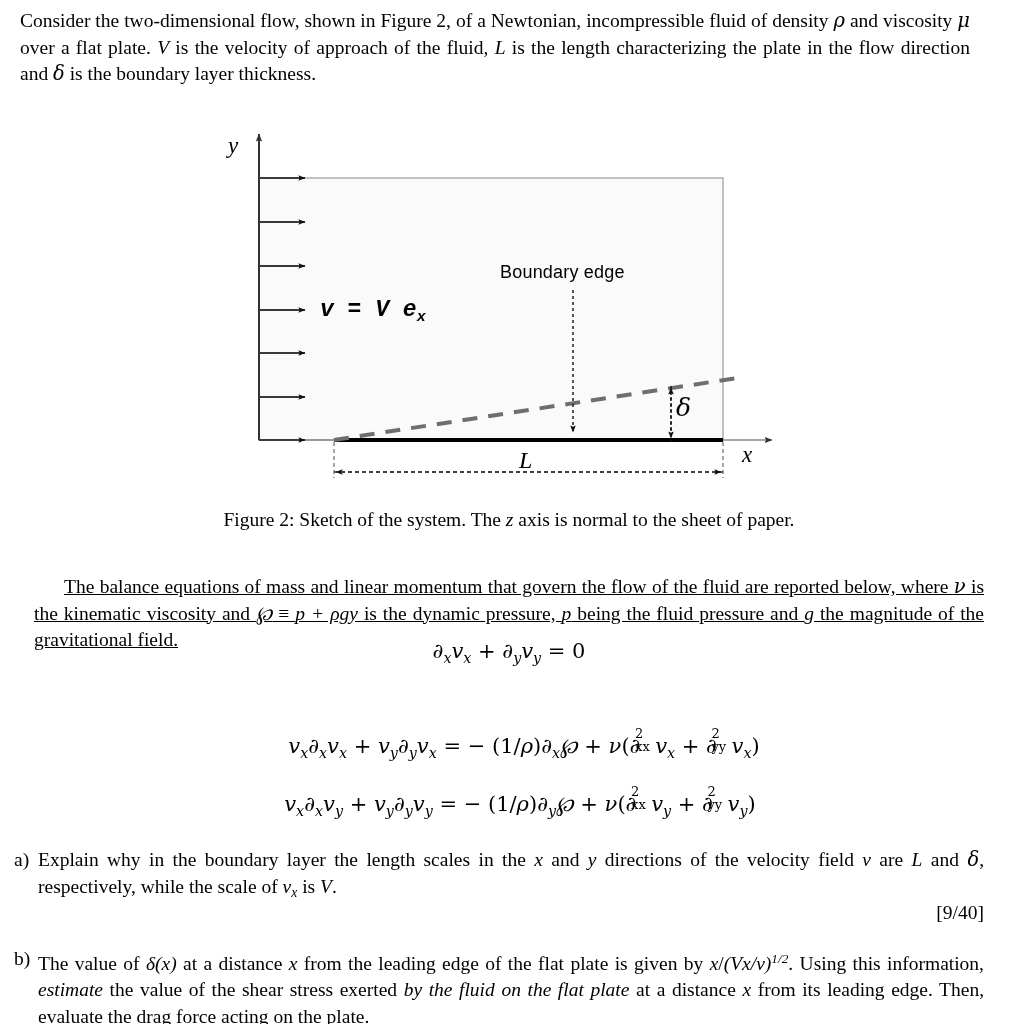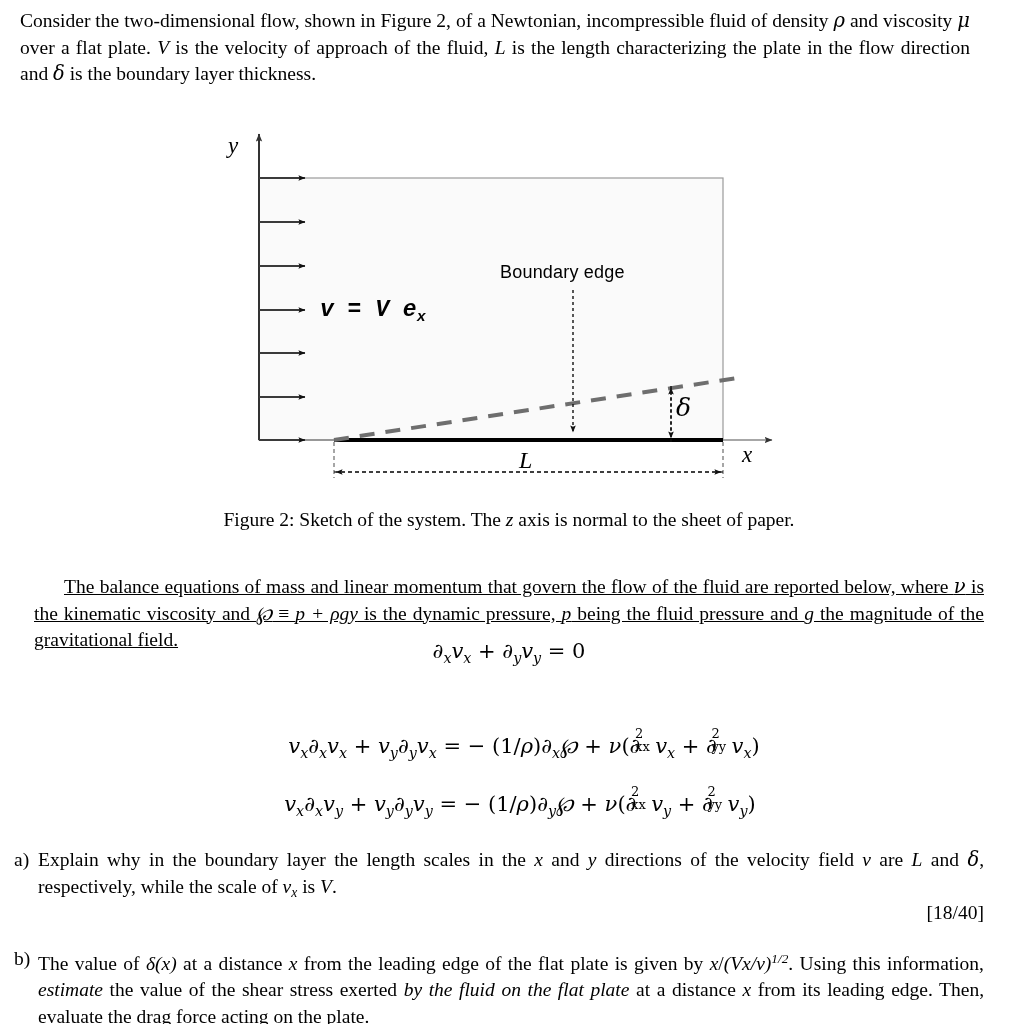--- a/index.html
+++ b/index.html
@@ -258,20 +258,20 @@
     = − (1/<i>ρ</i>)<i>∂</i><span class="sb">y</span><span class="script">℘</span>
     + <i>ν</i>(<span class="pp"><i>∂</i><span class="sup2">2</span><span class="sub2">xx</span><span class="spacer">xx</span></span><i>v</i><span class="sb">y</span>
     + <span class="pp"><i>∂</i><span class="sup2">2</span><span class="sub2">yy</span><span class="spacer">yy</span></span><i>v</i><span class="sb">y</span>)
   </div>
 
   <div class="qitem" style="left:14px; top:847px; width:970px;">
     <span class="marker">a)</span>
     <span class="body"><span>Explain why in the boundary layer the length scales in the </span><span class="mi">x</span><span> and </span><span class="mi">y</span><span> directions of the velocity field </span><span class="mi">v</span><span> are </span><span class="mi">L</span><span> and </span><span class="sym">δ</span><span>, respectively, while the scale of </span><span class="mi">v</span><sub class="tsub">x</sub><span> is </span><span class="mi">V</span><span>.</span></span>
   </div>
 
-  <div class="marks" style="left:780px; top:902px; width:204px;">[18/40]</div>
+  <div class="marks" style="left:780px; top:902px; width:204px;">[9/40]</div>
 
   <div class="qitem" style="left:14px; top:946px; width:970px;">
     <span class="marker">b)</span>
     <span class="body"><span>The value of </span><span class="mi">δ(x)</span><span> at a distance </span><span class="mi">x</span><span> from the leading edge of the flat plate is given by </span><span class="mi">x</span><span>/</span><span class="mi">(Vx/ν)</span><sup class="tsup">1/2</sup><span>. Using this information, </span><em class="it">estimate</em><span> the value of the shear stress exerted </span><em class="it">by the fluid on the flat plate</em><span> at a distance </span><span class="mi">x</span><span> from its leading edge. Then, evaluate the drag force acting on the plate.</span></span>
   </div>
 
 </div>
 
 </body></html>

